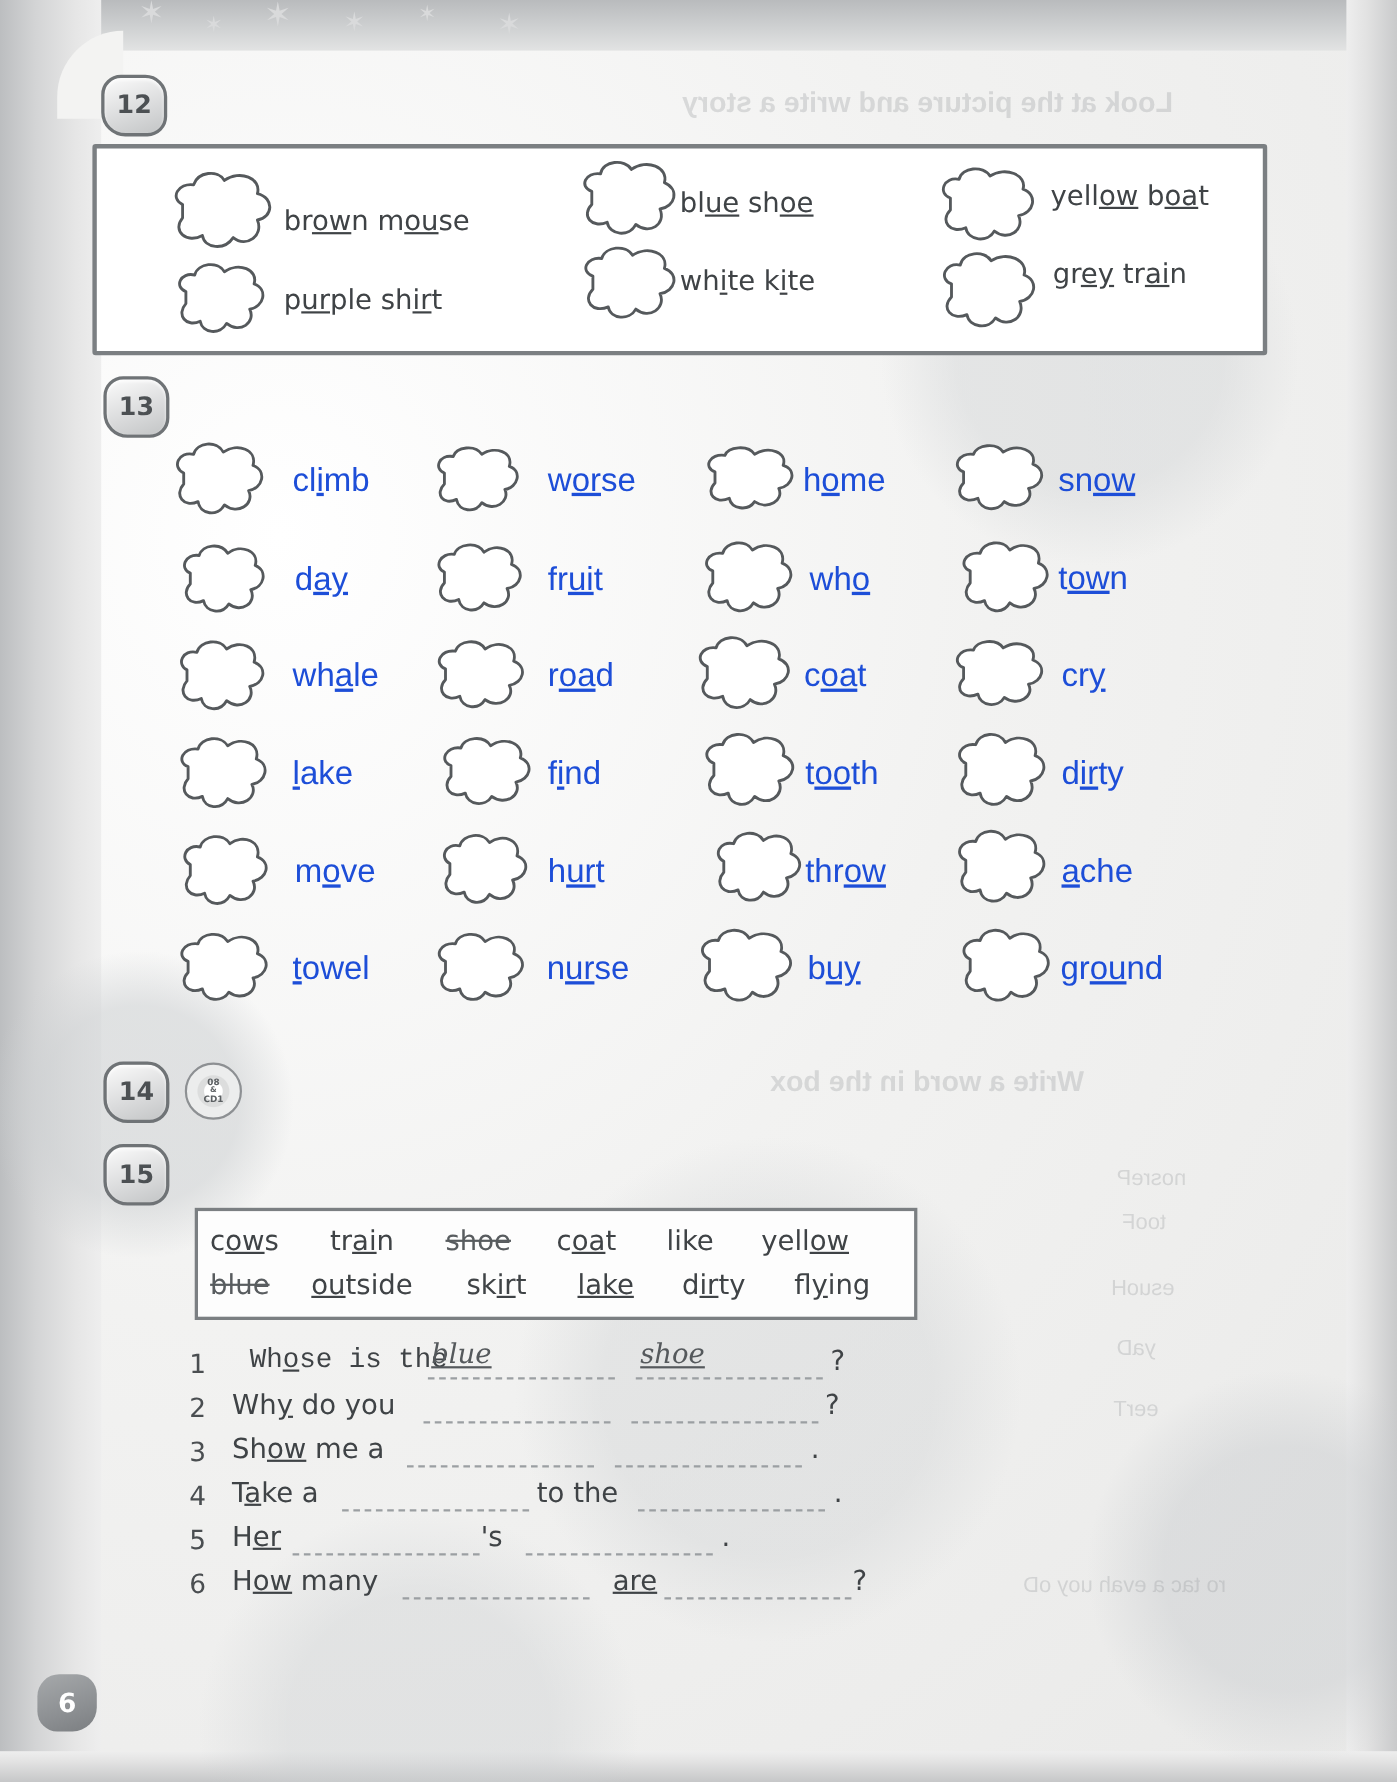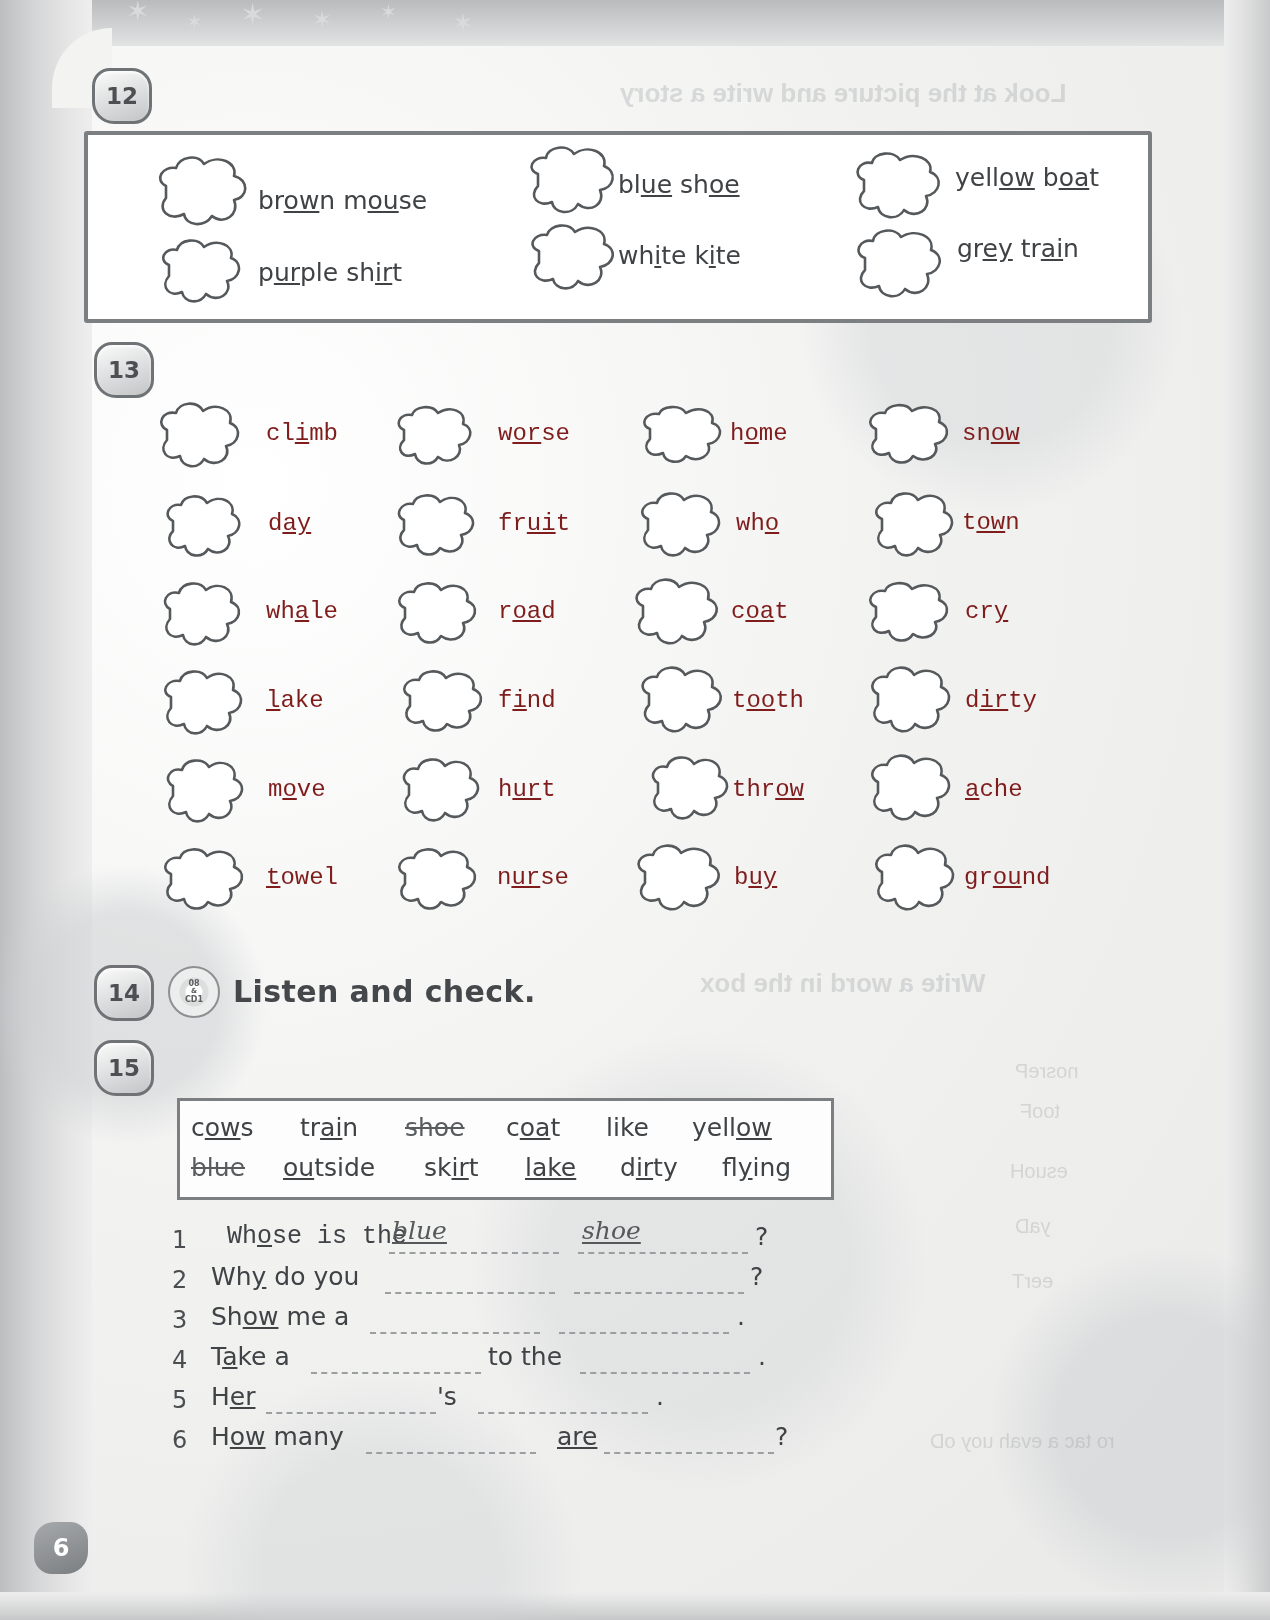--- a/index.html
+++ b/index.html
@@ -133,23 +133,23 @@
     font-family: "DejaVu Sans", sans-serif;
     font-size: 25px;
     color: #3f4346;
     white-space: nowrap;
   }
   .word u { text-decoration: underline; text-underline-offset: 2px; }
 
   
   .grid-word {
     position: absolute;
-    font-family: Liberation Mono, monospace;
-    font-size: 24px;
-    color: #7f1d1d;
+    font-family: Liberation Sans, sans-serif;
+    font-size: 30px;
+    color: #1d4ed8;
     white-space: nowrap;
   }
 
   
   .cd-icon {
     position: absolute;
     width: 48px; height: 48px;
     border-radius: 50%;
     background: radial-gradient(circle at 50% 50%, #ffffff 0 8px, #dcdddd 9px 14px, #eceded 15px 24px);
     border: 2px solid #8d9093;
@@ -473,21 +473,20 @@
       </svg>
   </div>
   <div class="grid-word" style="left:964px; top:864px;">gr<u>ou</u>nd</div>
 
   <div class="ex-num" style="left:94px; top:965px;">14</div>
   <div class="cd-icon" style="left:168px; top:966px;">
     <span>08</span>
     <span class="amp">&amp;</span>
     <span>CD1</span>
   </div>
-  <div class="heading" style="left:233px; top:974px;">Listen and check.</div>
 
   <div class="ex-num" style="left:94px; top:1040px;">15</div>
 
   <div class="wordbank"></div>
 
   <div class="bank-word" style="left:191px; top:1113px;">c<u>ow</u>s</div>
   <div class="bank-word" style="left:300px; top:1113px;">tr<u>ai</u>n</div>
   <div class="bank-word struck" style="left:405px; top:1113px;">shoe</div>
   <div class="bank-word" style="left:506px; top:1113px;">c<u>oa</u>t</div>
   <div class="bank-word" style="left:606px; top:1113px;">like</div>

